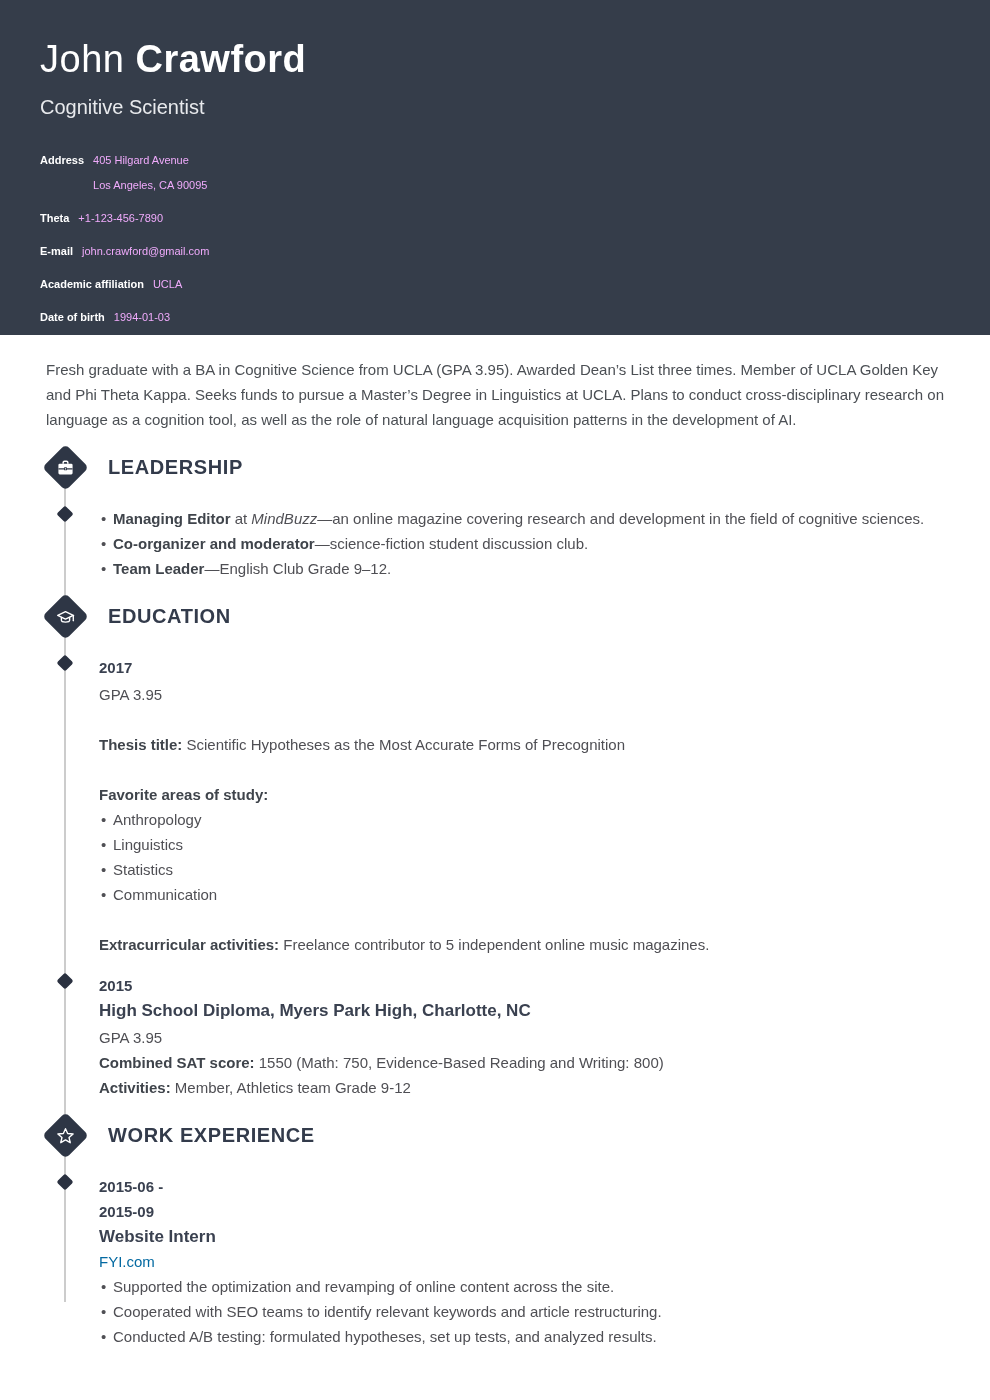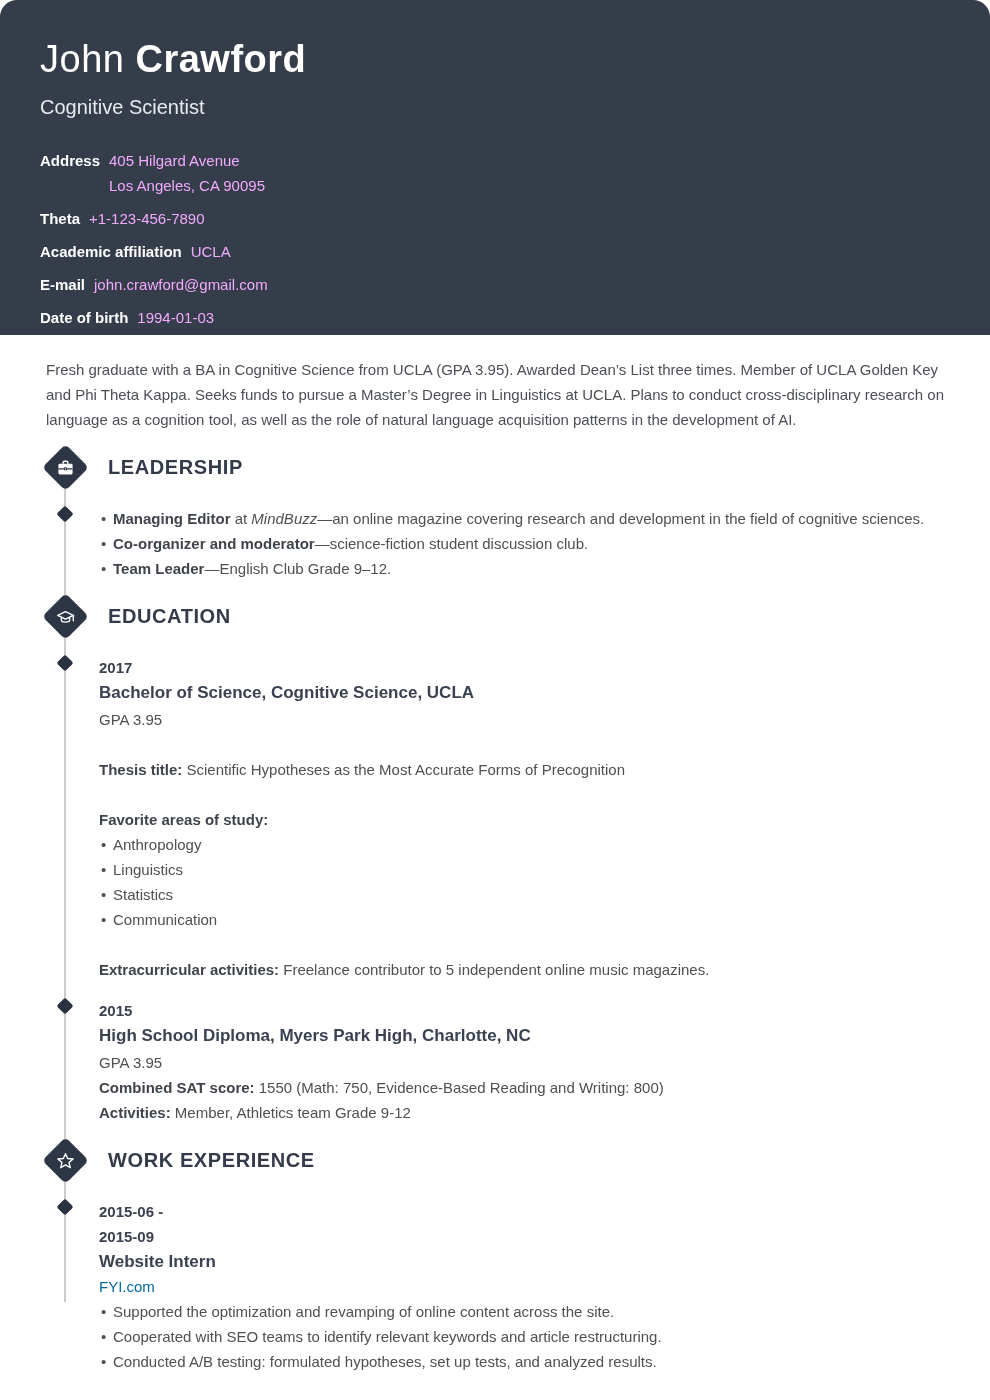--- a/index.html
+++ b/index.html
@@ -3,34 +3,33 @@
 <meta charset="utf-8">
 <style>
   * { margin:0; padding:0; box-sizing:border-box; }
   html,body { background:#ffffff; }
   .page {
     position:relative;
     width:990px; height:1400px;
     background:#ffffff;
     font-family:"Liberation Sans", sans-serif;
     overflow:hidden;
-    border-radius:17px;
   }
 
   
   .masthead {
     background:#353d4a;
     height:335px;
     padding:36px 40px 0 40px;
     color:#ffffff;
   }
   .name { font-size:38px; font-weight:400; color:#ffffff; letter-spacing:0.5px; line-height:46px; }
   .name .last { font-weight:700; }
   .job { font-size:20px; color:#e8eaed; margin-top:12px; line-height:26px; }
-  .contact { margin-top:28px; font-size:15px; }
+  .contact { margin-top:28px; font-size:11px; }
   .crow { display:flex; line-height:25px; margin-bottom:8px; }
   .clbl { font-weight:700; color:#ffffff; margin-right:9px; white-space:nowrap; }
   .cval { color:#f0abfc; }
 
   
   .summary { padding:22px 46px 0 46px; font-size:15px; line-height:25px; color:#4b4f54; }
 
   
   .vline { position:absolute; left:64px; top:462px; width:2px; height:840px; background:#cccccc; z-index:0; }
 
@@ -72,26 +71,26 @@
         <span class="cval">
           <span style="display:block;">405 Hilgard Avenue</span>
           <span style="display:block;">Los Angeles, CA 90095</span>
         </span>
       </div>
       <div class="crow">
         <span class="clbl">Theta</span>
         <span class="cval">+1-123-456-7890</span>
       </div>
       <div class="crow">
+        <span class="clbl">E-mail</span>
+        <span class="cval">john.crawford@gmail.com</span>
+      </div>
+      <div class="crow">
         <span class="clbl">Academic affiliation</span>
         <span class="cval">UCLA</span>
-      </div>
-      <div class="crow">
-        <span class="clbl">E-mail</span>
-        <span class="cval">john.crawford@gmail.com</span>
       </div>
       <div class="crow">
         <span class="clbl">Date of birth</span>
         <span class="cval">1994-01-03</span>
       </div>
     </div>
   </div>
 
   <div class="summary">Fresh graduate with a BA in Cognitive Science from UCLA (GPA 3.95). Awarded Dean’s List three times. Member of UCLA Golden Key and Phi Theta Kappa. Seeks funds to pursue a Master’s Degree in Linguistics at UCLA. Plans to conduct cross-disciplinary research on language as a cognition tool, as well as the role of natural language acquisition patterns in the development of AI.</div>
 
@@ -141,21 +140,20 @@
           </span>
         </div>
       </div>
       <div class="sec-title">EDUCATION</div>
     </div>
 
     <div class="entry">
       <span class="marker"></span>
       <div class="datecol">2017</div>
       <div class="content">
-        <div class="etitle">Bachelor of Science, Cognitive Science, UCLA</div>
         <div class="gpa">GPA 3.95</div>
         <div class="mt25"><span class="blbl">Thesis title:</span><span> Scientific Hypotheses as the Most Accurate Forms of Precognition</span></div>
         <div class="mt25 blbl">Favorite areas of study:</div>
         <ul class="blist">
           <li>Anthropology</li>
           <li>Linguistics</li>
           <li>Statistics</li>
           <li>Communication</li>
         </ul>
         <div class="mt25"><span class="blbl">Extracurricular activities:</span><span> Freelance contributor to 5 independent online music magazines.</span></div>

